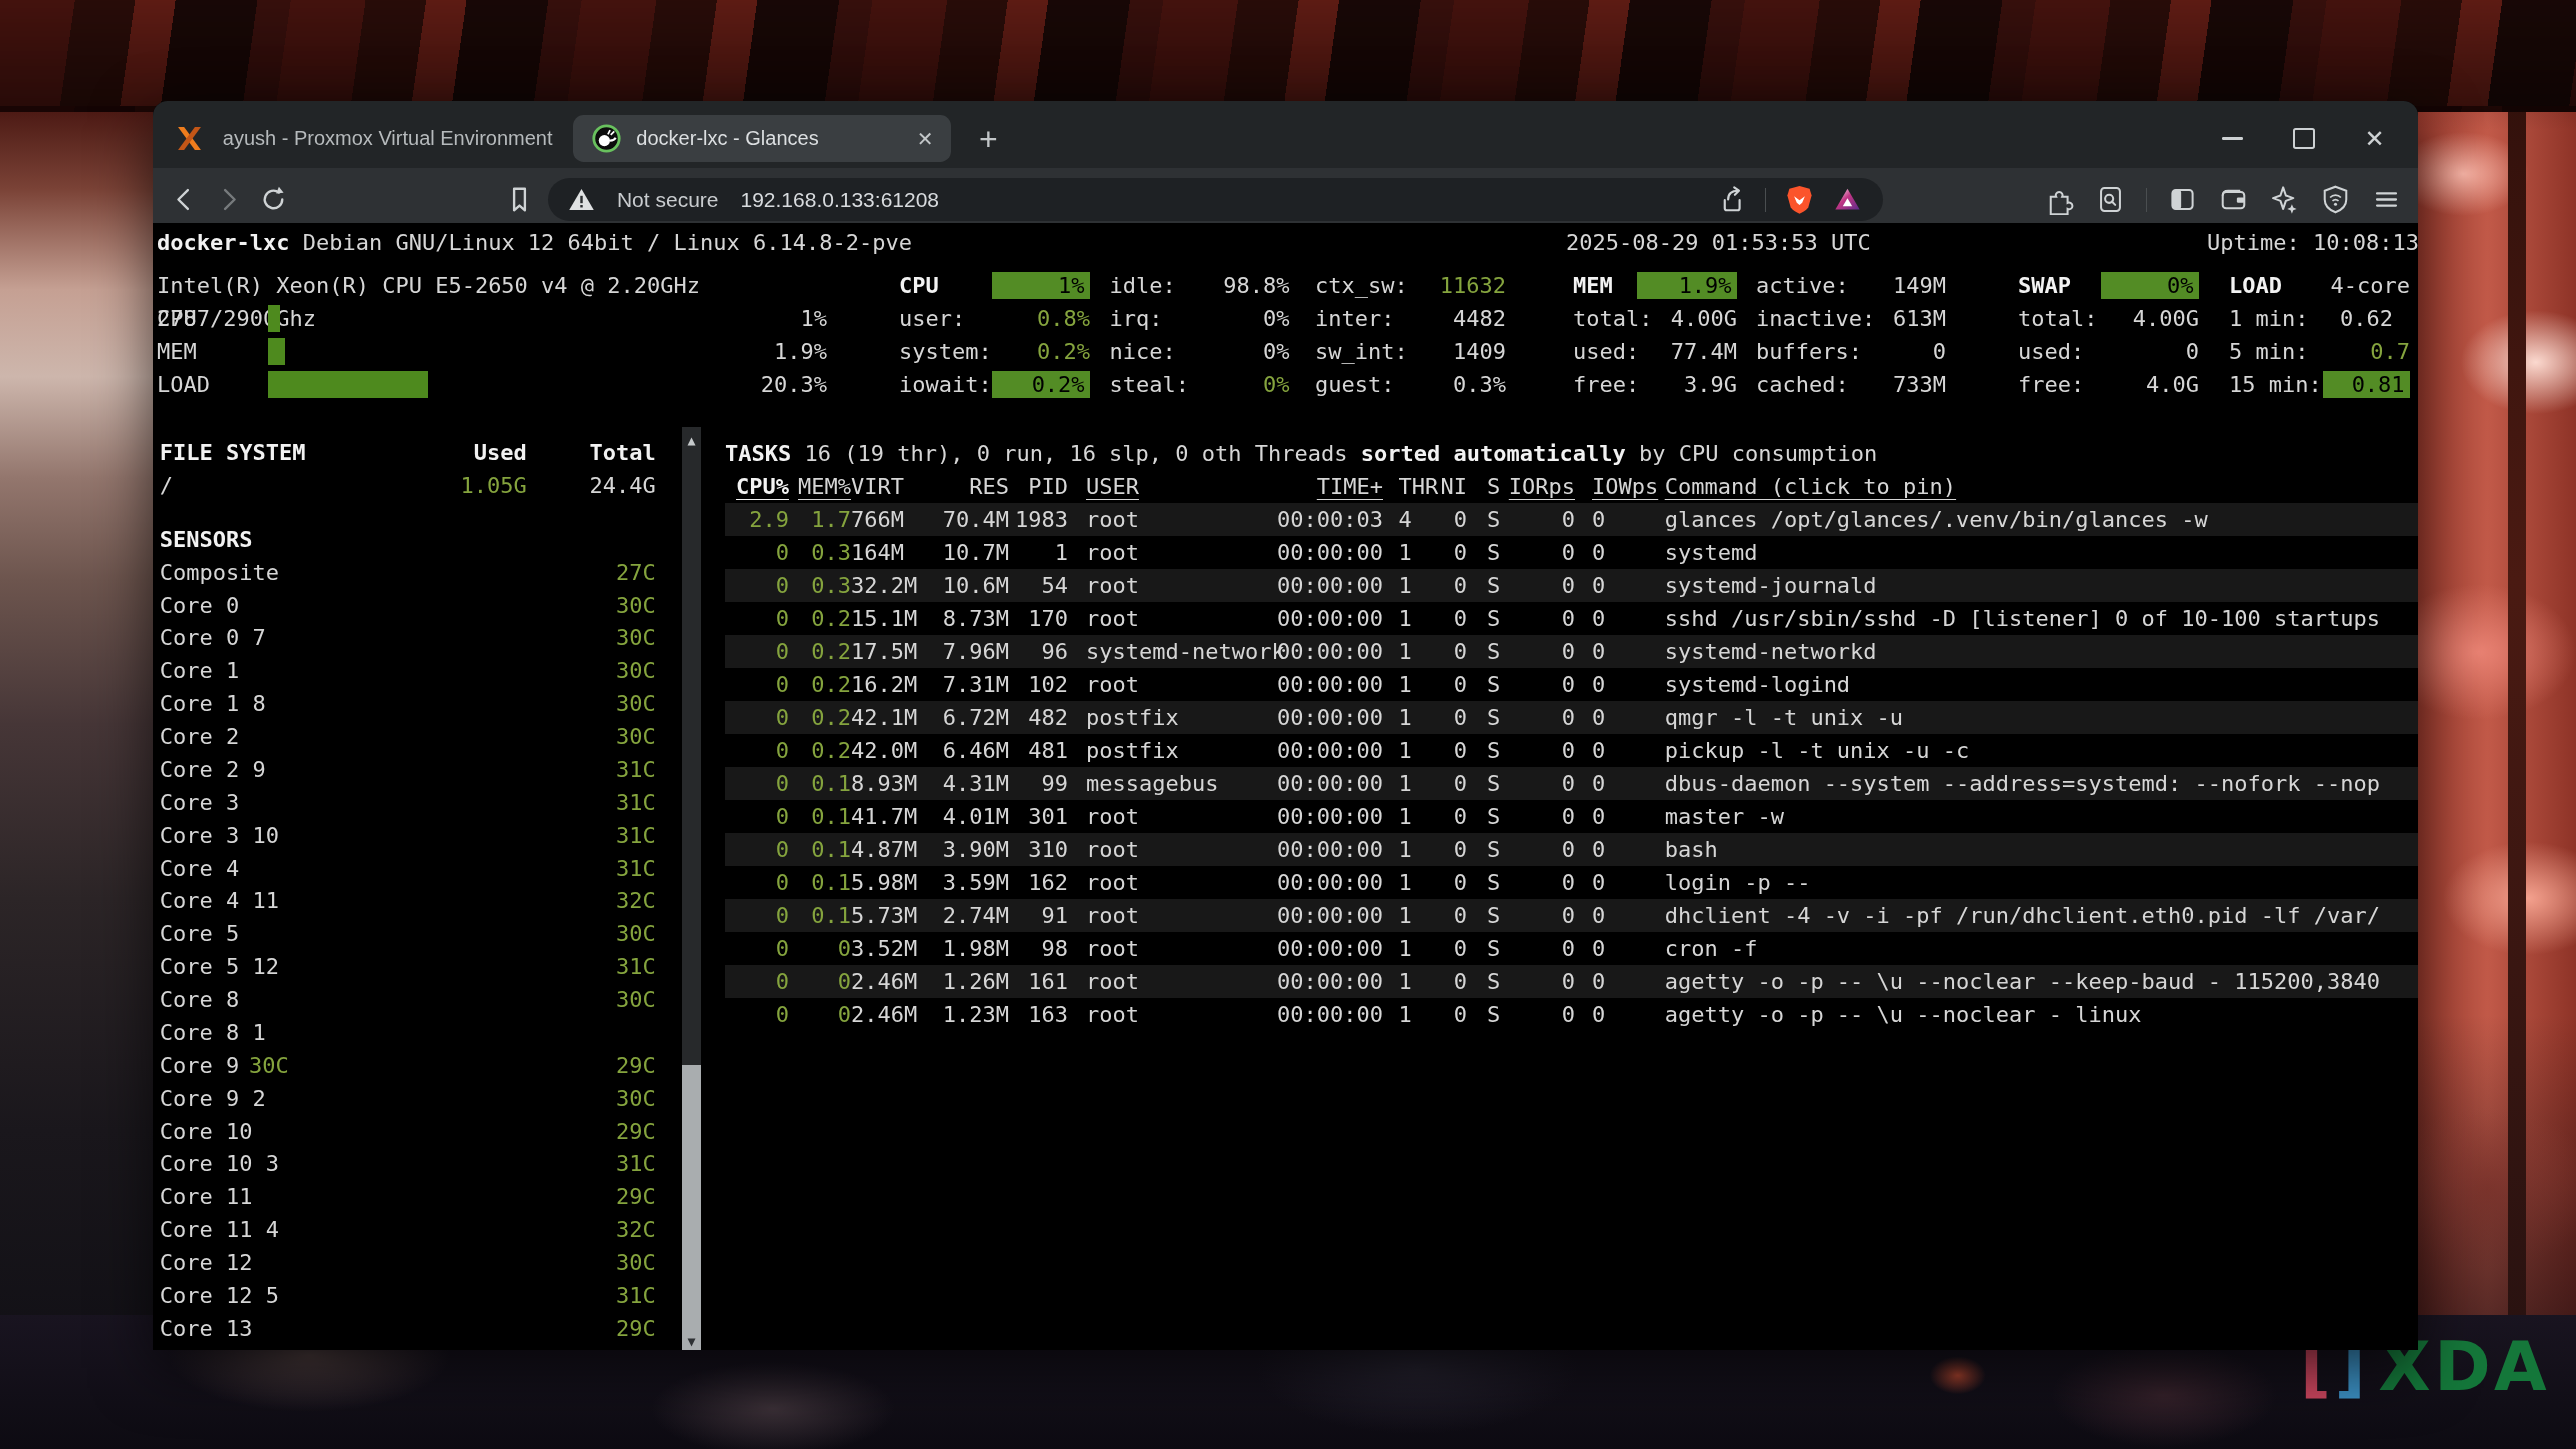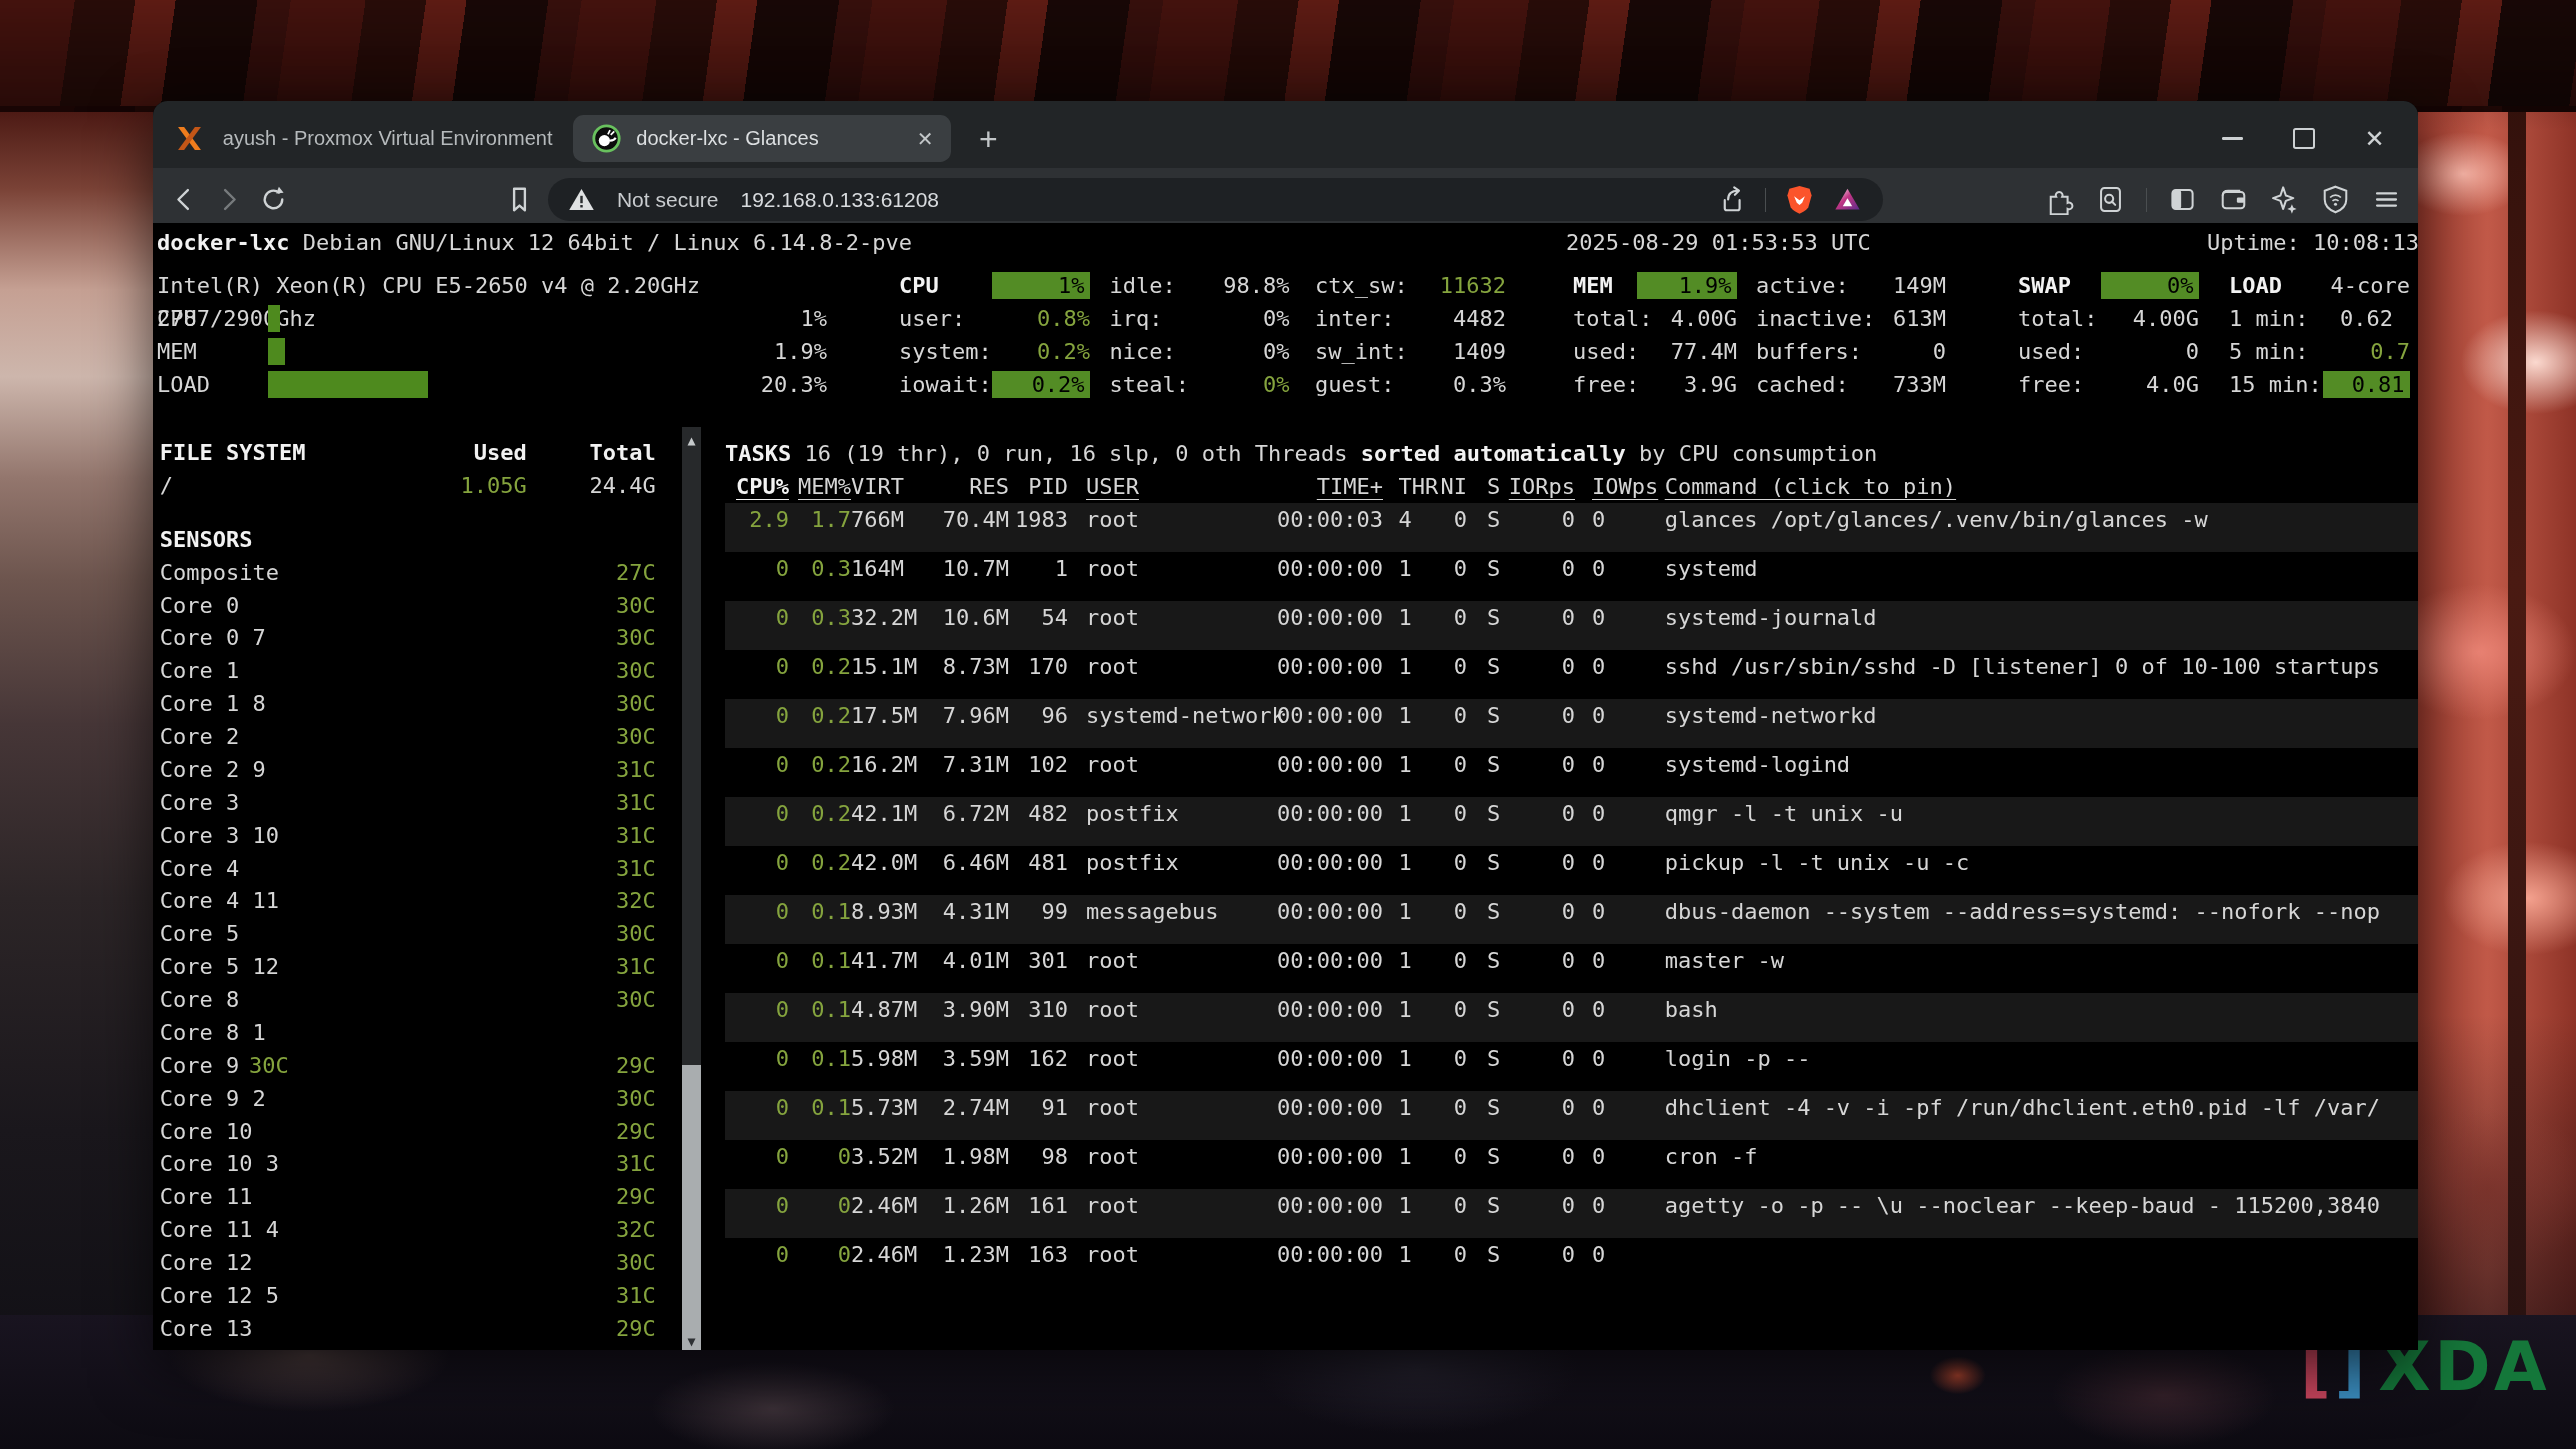--- a/index.html
+++ b/index.html
@@ -87,21 +87,21 @@
   .sr-name{flex:1;white-space:pre}
   .sr-used{width:146px;text-align:right}
   .sr-total{width:129px;text-align:right}
 
   .sb{position:absolute;left:529px;top:204px;width:19px;height:923px;background:#27292b}
   .sb-up{position:absolute;left:0;top:0;width:19px;height:28px;color:#c6cacc;font-size:13.4px;text-align:center;line-height:28px}
   .sb-thumb{position:absolute;left:0;top:638px;width:19px;height:285px;background:#a9adaf}
   .sb-down{position:absolute;left:0;bottom:1.3px;width:19px;color:#2e3134;font-size:13.4px;text-align:center}
 
   .t-rows{position:absolute;left:572px;top:280px;width:1693px}
-  .task-row{display:flex;height:49px;line-height:33px}
+  .task-row{display:flex;height:33px;line-height:33px}
   .task-row.alt{background:#181818}
   .t-hdr{position:absolute;left:572px;top:247px;width:1693px;display:flex;height:33px;line-height:33px}
   .c-cpu{width:64px;text-align:right;flex:0 0 auto}
   .c-mem{width:62px;text-align:right;flex:0 0 auto}
   .c-virt{width:61px;text-align:left;flex:0 0 auto}
   .c-res{width:97px;text-align:right;flex:0 0 auto}
   .c-pid{width:59px;text-align:right;flex:0 0 auto}
   .c-user{width:208px;padding-left:18px;box-sizing:border-box;flex:0 0 auto;white-space:pre}
   .c-time{width:107px;text-align:right;flex:0 0 auto}
   .c-thr{width:50px;padding-left:15.4px;box-sizing:border-box;flex:0 0 auto}
@@ -739,17 +739,18 @@
           <span class="c-virt">2.46M</span>
           <span class="c-res">1.23M</span>
           <span class="c-pid">163</span>
           <span class="c-user">root</span>
           <span class="c-time">00:00:00</span>
           <span class="c-thr">1</span>
           <span class="c-ni">0</span>
           <span class="c-s">S</span>
           <span class="c-ior">0</span>
           <span class="c-iow">0</span>
+          <span class="c-cmd">agetty -o -p -- \u --noclear - linux</span>
         </div>
       </div>
   </div>
 </div>
 
 
 </body></html>

